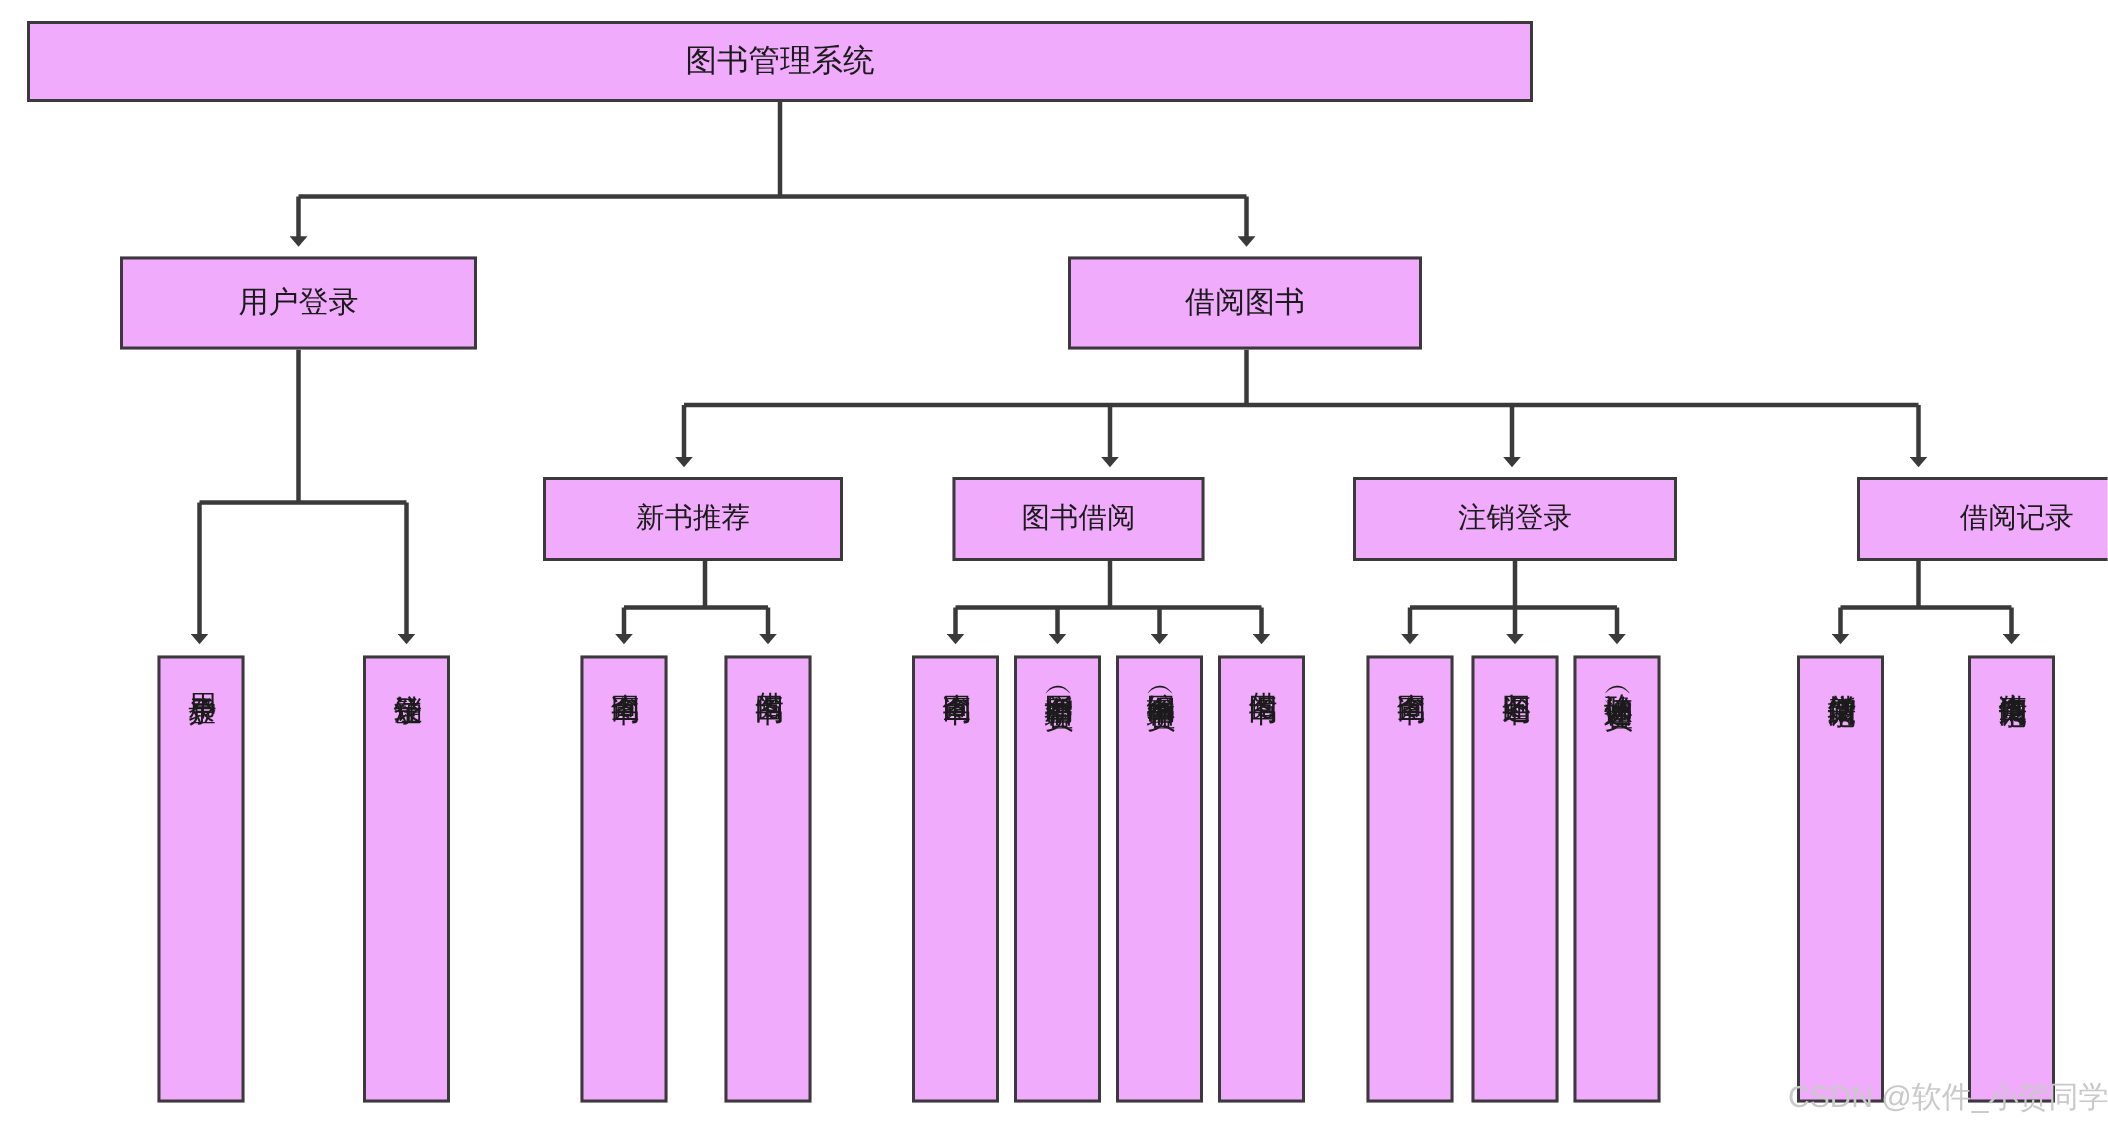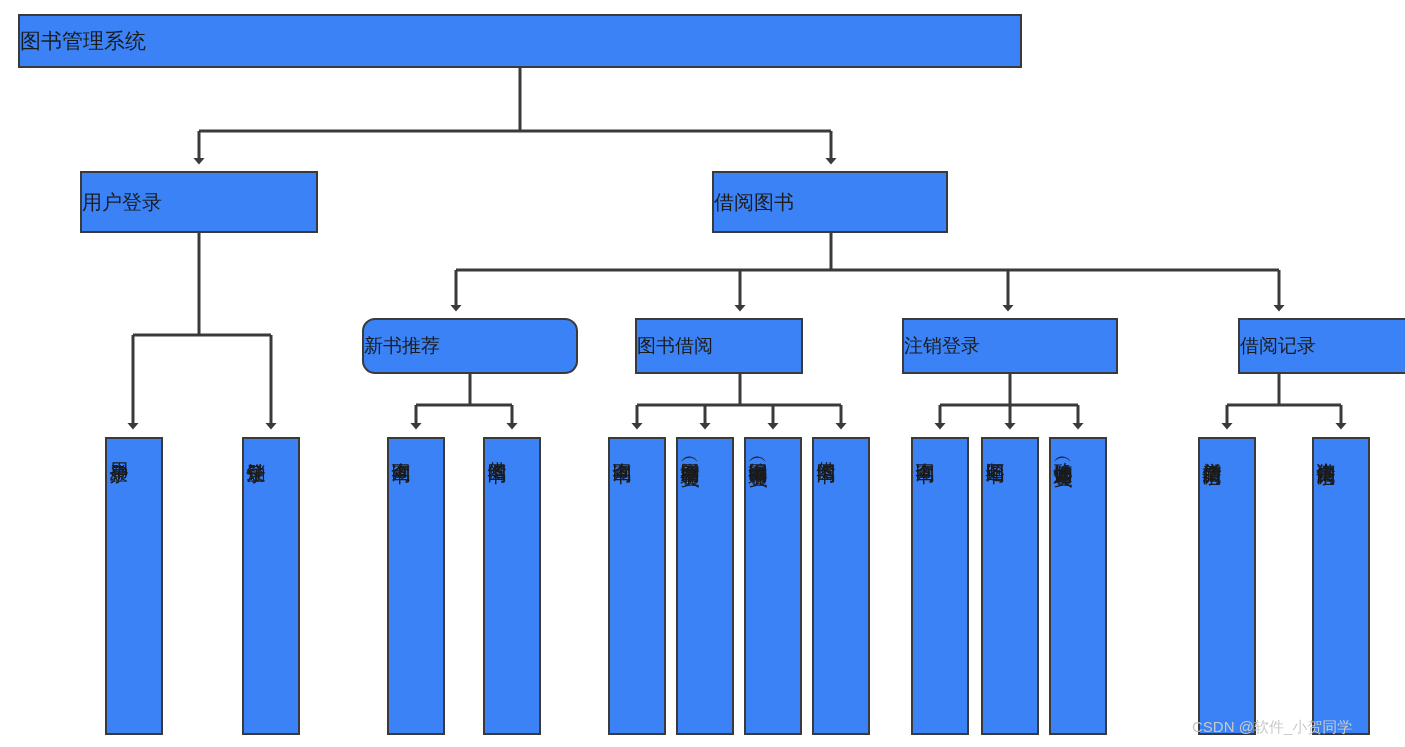--- a/index.html
+++ b/index.html
@@ -1,35 +1,35 @@
 <!DOCTYPE html>
 <html><head>
 <meta charset="utf-8">
 <style>
   html,body{margin:0;padding:0;background:#ffffff;}
   body{width:1405px;height:747px;overflow:hidden;
        font-family:"Liberation Sans","DejaVu Sans",sans-serif;}
   #diagram{position:relative;width:1405px;height:747px;background:#fff;}
   svg.edges{position:absolute;left:0;top:0;width:1405px;height:747px;}
 
-  .node{position:absolute;box-sizing:border-box;background:#3b82f6;
+  .node{position:absolute;box-sizing:border-box;background:#f0abfc;
         border:2px solid #3a3a3a;display:flex;align-items:center;
-        color:#1b1b1b;}
+        justify-content:center;color:#1b1b1b;}
   .node .lbl{display:block;white-space:nowrap;line-height:1.12;}
 
   .node.root{font-size:21px;}
   .node.l1{font-size:20px;}
   .node.l2{font-size:19px;}
 
   .node.leaf{font-size:19px;padding:8px 2px;align-items:flex-start;}
   .node.leaf .lbl{writing-mode:vertical-rl;text-orientation:upright;
         white-space:normal;letter-spacing:1px;line-height:1.05;
         max-height:100%;}
 
-  .watermark{position:absolute;color:#c9c9c9;font-size:15px;
+  .watermark{position:absolute;color:#c9c9c9;font-size:20px;
         white-space:nowrap;pointer-events:none;}
 </style>
 </head>
 <body>
 
 <div id="diagram">
 
   <svg class="edges" viewBox="0 0 1405 747" xmlns="http://www.w3.org/2000/svg">
     <defs>
       <marker id="arw" markerWidth="10" markerHeight="12" refX="2.5" refY="6" orient="auto" markerUnits="userSpaceOnUse">
@@ -85,21 +85,21 @@
   </div>
 
   <div class="node l1" style="left:80px;top:171px;width:238px;height:62px;">
     <span class="lbl">用户登录</span>
   </div>
 
   <div class="node l1" style="left:712px;top:171px;width:236px;height:62px;">
     <span class="lbl">借阅图书</span>
   </div>
 
-  <div class="node l2" style="left:362px;top:318px;width:216px;height:56px;border-radius:13px;">
+  <div class="node l2" style="left:362px;top:318px;width:200px;height:56px;">
     <span class="lbl">新书推荐</span>
   </div>
 
   <div class="node l2" style="left:635px;top:318px;width:168px;height:56px;">
     <span class="lbl">图书借阅</span>
   </div>
 
   <div class="node l2" style="left:902px;top:318px;width:216px;height:56px;">
     <span class="lbl">注销登录</span>
   </div>

